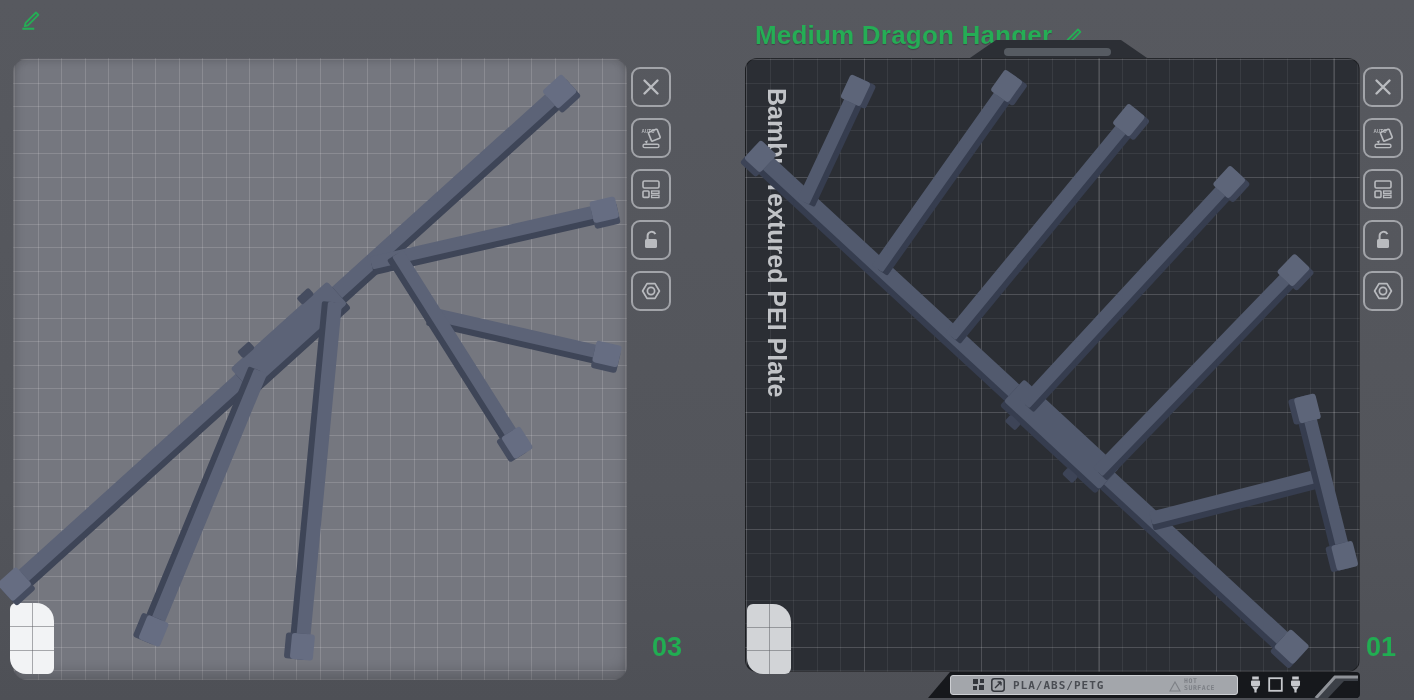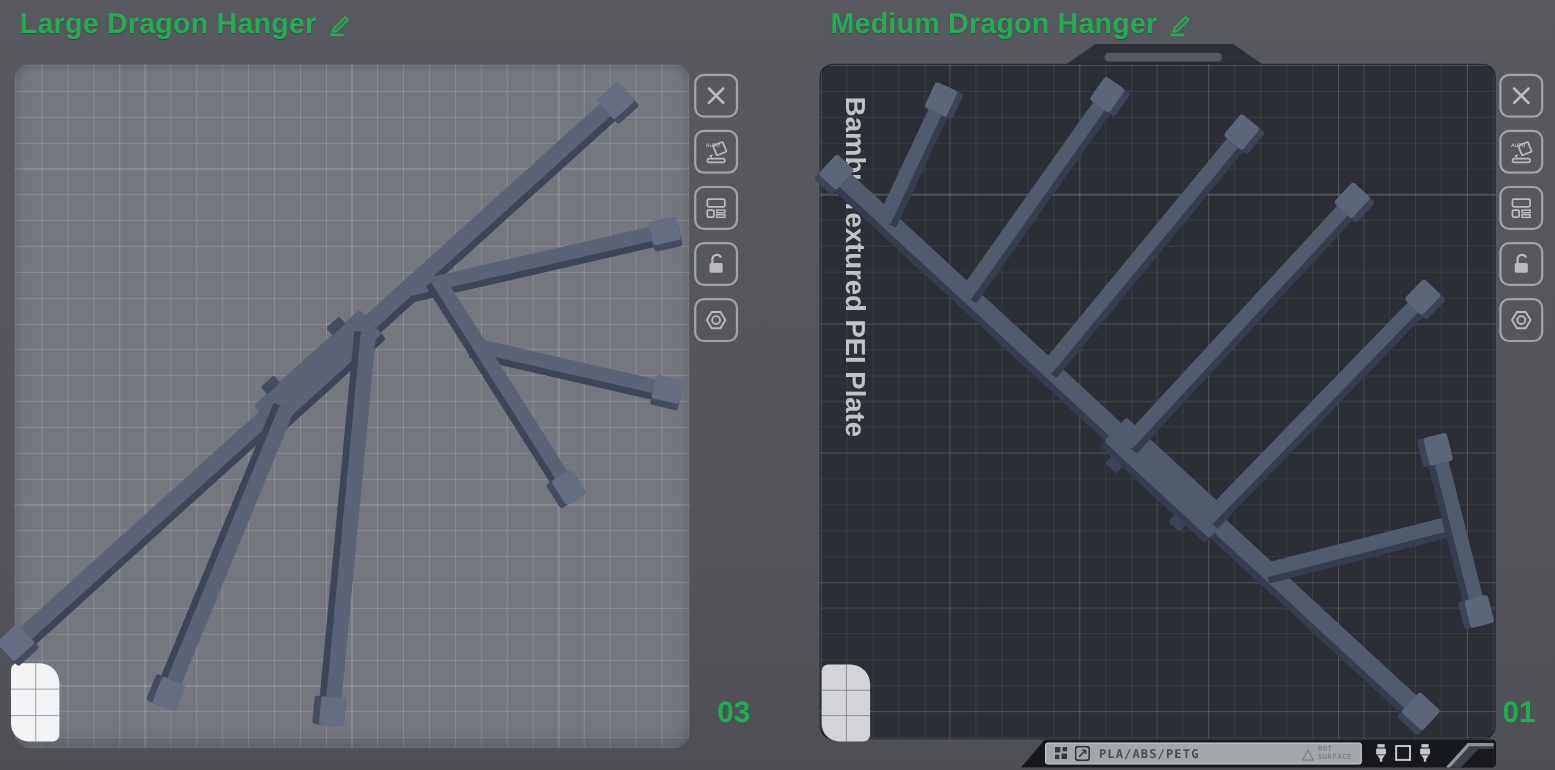--- a/index.html
+++ b/index.html
@@ -68,21 +68,21 @@
   .pn-left{left:652px;} .pn-right{left:1366px;}
   
   .strip{
     position:absolute; left:928px; top:672px; width:432px; height:26px;
     background:#16181c; border-radius:0 4px 4px 0;
     clip-path:polygon(22px 0, 100% 0, 100% 100%, 0 100%);
   }
   .label-box{
     position:absolute; left:22px; top:3px; width:288px; height:20px; box-sizing:border-box;
     background:#a3a6ab; border:1px solid #cdcfd3; border-radius:3px;
-    display:flex; align-items:center; padding:0 8px; gap:6px;
+    display:flex; align-items:center; padding:0 22px; gap:6px;
   }
   .mat-text{
     font-family:"DejaVu Sans Mono", monospace; font-size:11px; font-weight:700;
     color:#4a4d53; letter-spacing:1px; margin-left:2px;
   }
   .lb-spacer{flex:1;}
   .warn{display:flex; align-items:flex-end; gap:3px; color:#7d8086;}
   .warn .wt{
     font-family:"DejaVu Sans Mono", monospace; font-size:6.5px; font-weight:700; line-height:1.05;
     letter-spacing:0.5px;
@@ -93,36 +93,35 @@
   .models{position:absolute; left:0; top:0; pointer-events:none;}
   .seg-top-l{fill:#5c6377;} .seg-side-l{fill:#3e4557;} .cap-top-l{fill:#666d82;} .cap-side-l{fill:#454c5f;}
   .seg-top-r{fill:#525a6e;} .seg-side-r{fill:#363d4f;} .cap-top-r{fill:#5d6579;} .cap-side-r{fill:#3d4457;}
 </style>
 </head>
 <body>
 
 <div class="app">
 
   <div class="title-row" style="left:18px; top:6px;">
-    <h1>Large Dragon Hanger</h1>
     <svg class="edit-ic" width="26" height="26" viewBox="0 0 24 24">
       <path d="M7,15.6 L16.6,6 l2.2,2.2 L9.2,17.8 l-3,0.8 z" fill="none" stroke="#25ad55" stroke-width="1.7" stroke-linejoin="round"></path>
       <line x1="4" y1="21" x2="15" y2="21" stroke="#25ad55" stroke-width="1.9"></line>
     </svg>
   </div>
 
   <div class="plate plate-left"></div>
 
   <div class="corner cl">
     <div class="vline"></div>
       <div class="hline h1"></div>
       <div class="hline h2"></div>
   </div>
 
-  <div class="title-row" style="left:755px; top:6px;">
+  <div class="title-row" style="left:755px; top:20px;">
     <h1>Medium Dragon Hanger</h1>
     <svg class="edit-ic" width="26" height="26" viewBox="0 0 24 24">
       <path d="M7,15.6 L16.6,6 l2.2,2.2 L9.2,17.8 l-3,0.8 z" fill="none" stroke="#25ad55" stroke-width="1.7" stroke-linejoin="round"></path>
       <line x1="4" y1="21" x2="15" y2="21" stroke="#25ad55" stroke-width="1.9"></line>
     </svg>
   </div>
 
   <svg class="tab-svg" width="210" height="22" viewBox="0 0 210 22">
     <path d="M7,22 L36,2 H161 L190,22 Z" fill="#2c2f35"></path>
     <rect x="44" y="10" width="107" height="8" rx="4" fill="#565b62"></rect>

